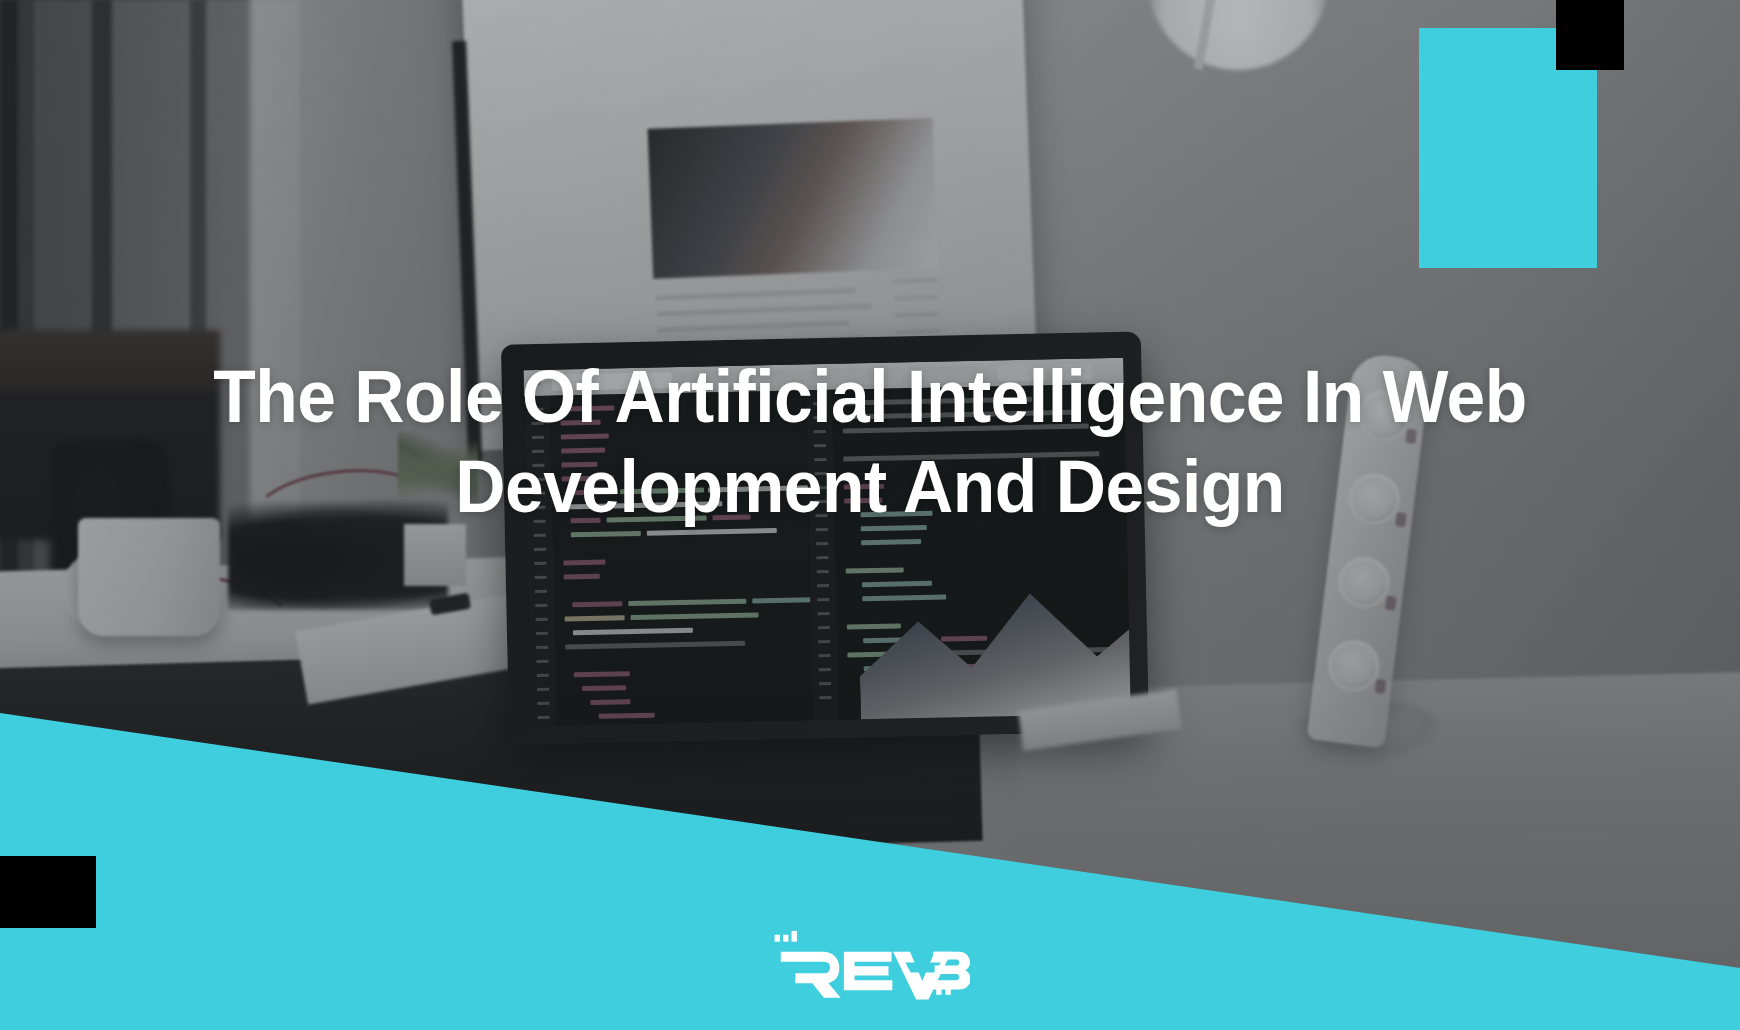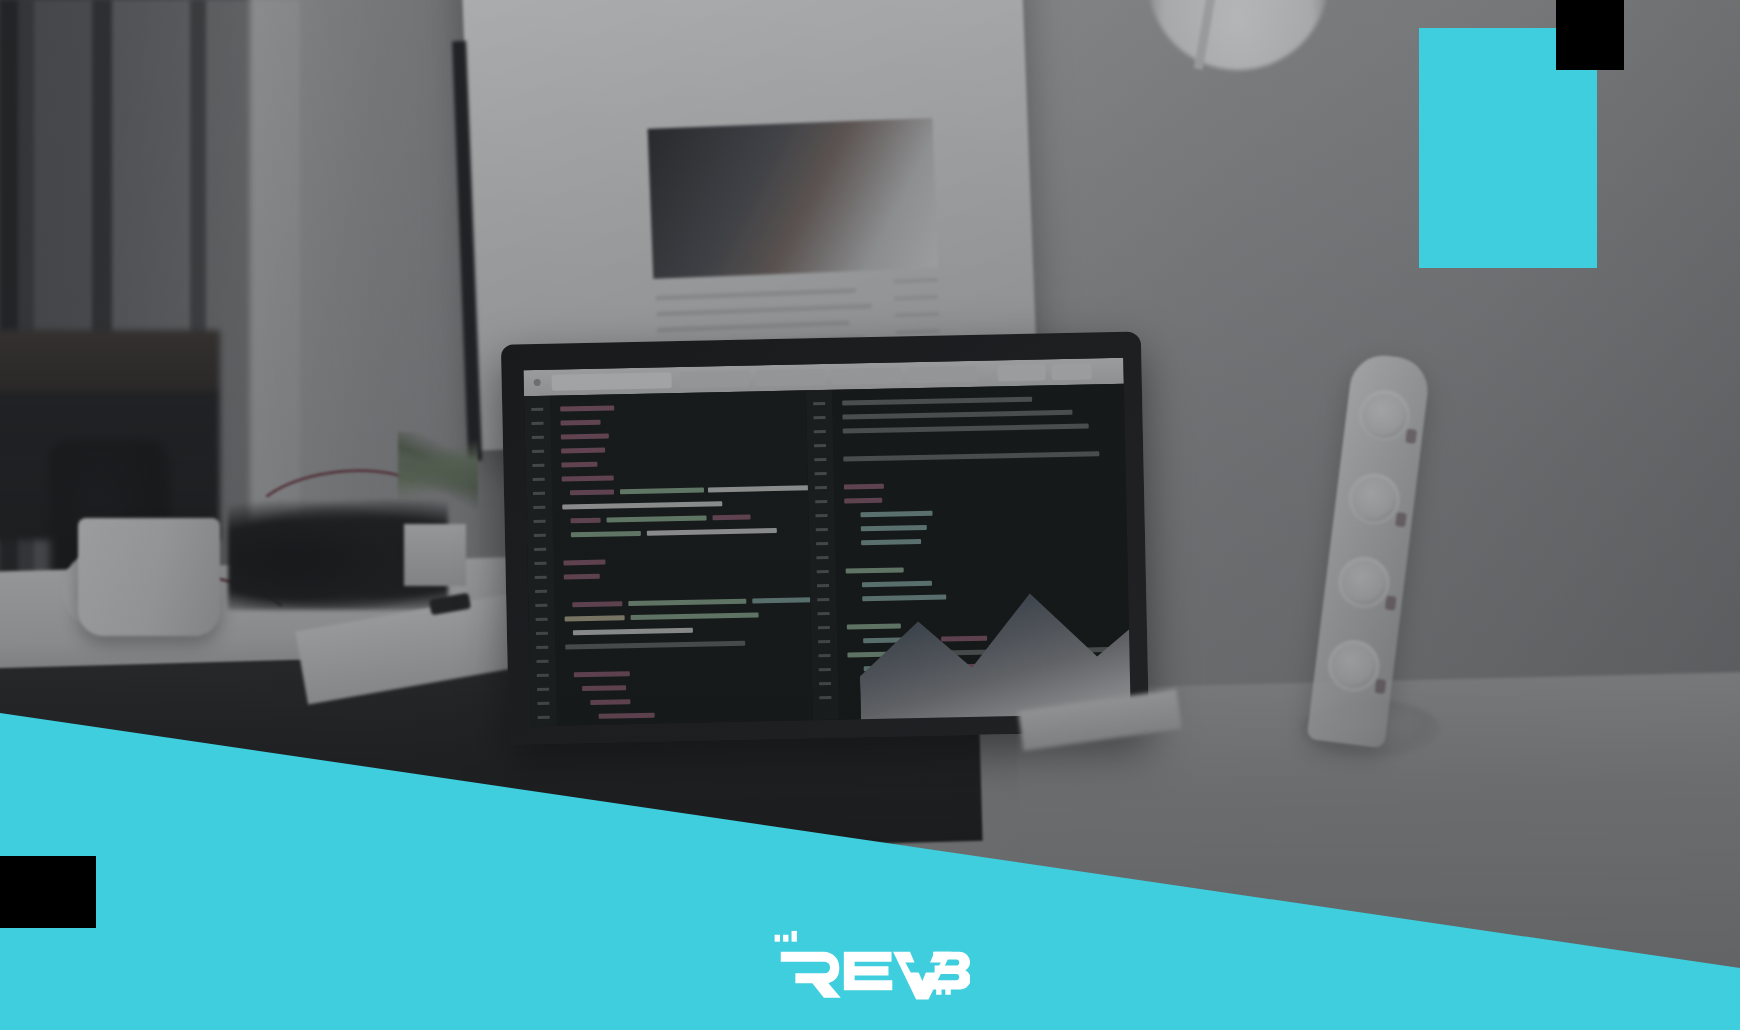--- a/index.html
+++ b/index.html
@@ -478,20 +478,26 @@
     </div>
 
     <div class="tint"></div>
   </div>
 
   <div class="sq-cyan-tr" style="background: rgb(63, 206, 221);"></div>
   <div class="sq-black-tr" style="background: rgb(0, 0, 0);"></div>
   <div class="diagonal-band" style="background: rgb(63, 206, 221);"></div>
   <div class="sq-black-bl" style="background: rgb(0, 0, 0);"></div>
 
+  <div class="title-wrap">
+    <h1 class="title" style="color: rgb(255, 255, 255);">
+      <span class="l1">The Role Of Artificial Intelligence In Web</span>
+      <span class="l2">Development And Design</span>
+    </h1>
+  </div>
 
   <div class="logo">
     <svg viewBox="0 0 260 92" width="200" height="72" aria-hidden="true">
       <g fill="#ffffff">
 
         <rect x="6" y="8" width="7" height="9"></rect>
         <rect x="17" y="8" width="7" height="9"></rect>
         <rect x="28" y="3" width="7" height="14"></rect>
 
         <path d="M14 30 h56 a20 20 0 0 1 20 20 v4 a18 18 0 0 1 -14 17 l16 19 h-22 l-15 -19 h-22 v-13 h38 a7 7 0 0 0 7 -7 v-1 a7 7 0 0 0 -7 -7 h-57 z"></path>

